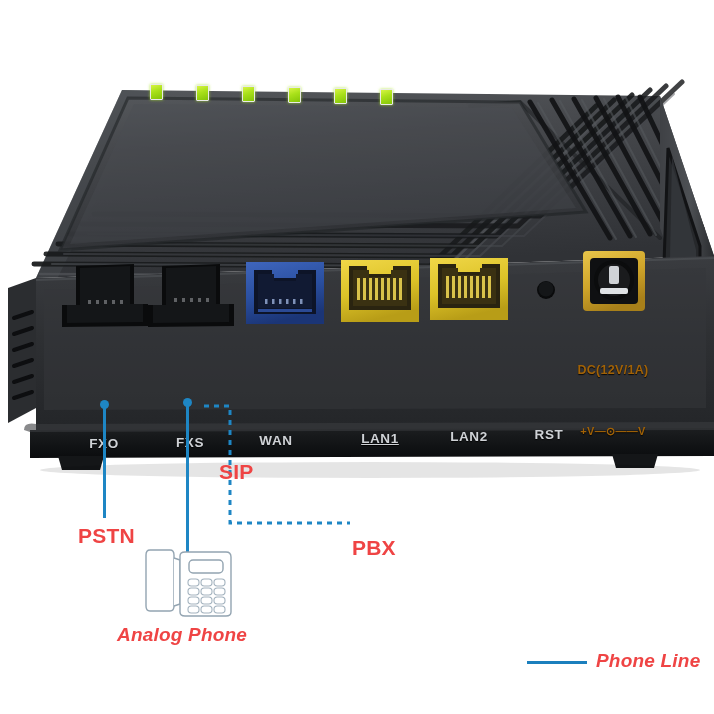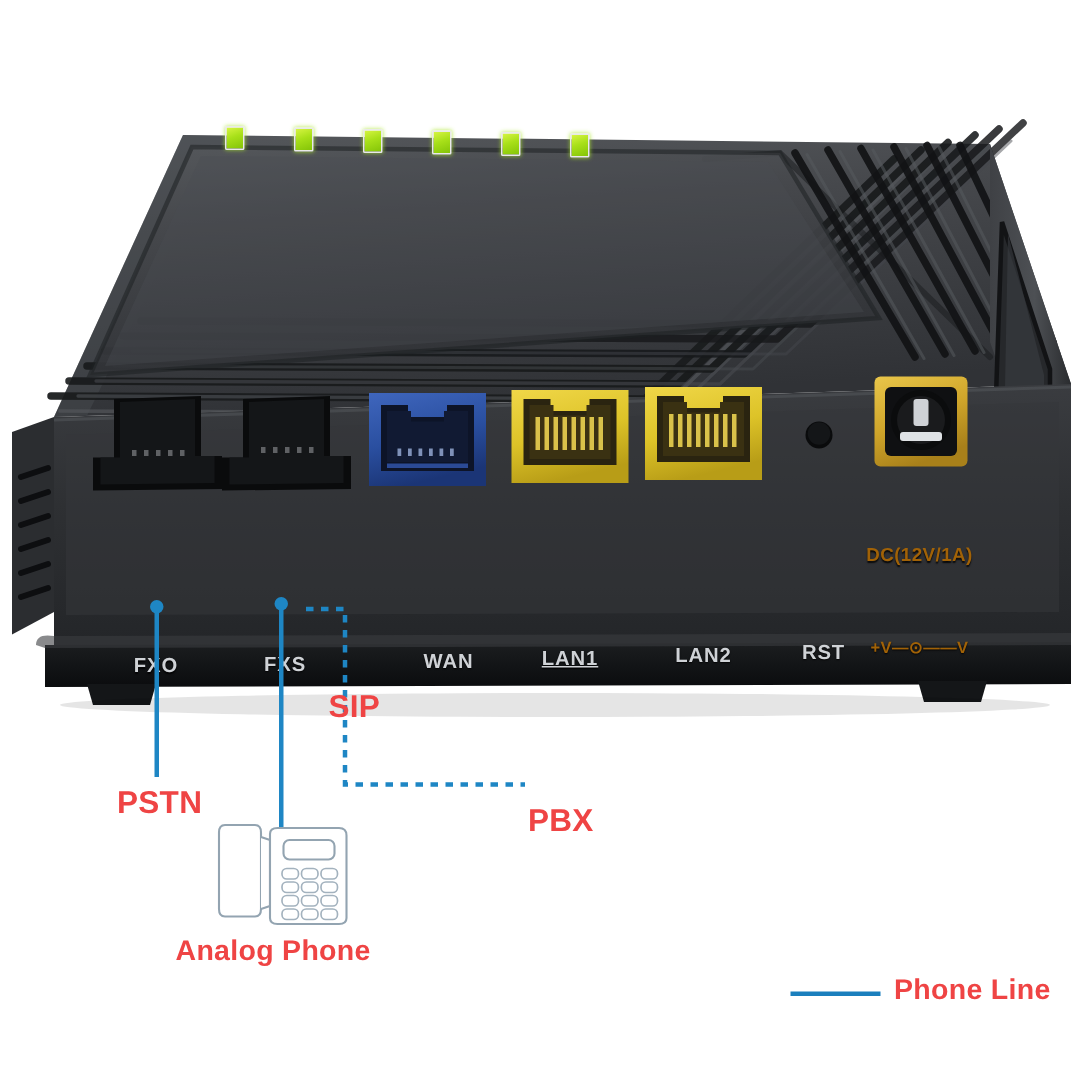--- a/index.html
+++ b/index.html
@@ -97,21 +97,21 @@
 
   
   .callout-text {
     position: absolute;
     color: #ef4444;
     font-size: 21px;
     font-weight: 700;
     white-space: nowrap;
     letter-spacing: 0.2px;
   }
-  .callout-text.small { font-size: 19px; }
+  .callout-text.small { font-size: 19px; font-style: italic; }
 
   .leader-solid {
     position: absolute;
     background: #1e86c4;
   }
   .leader-dot {
     position: absolute;
     width: 9px;
     height: 9px;
     border-radius: 50%;
@@ -343,21 +343,21 @@
 
     <div class="led" style="left:150px; top:6px;"></div>
     <div class="led" style="left:196px; top:7px;"></div>
     <div class="led" style="left:242px; top:8px;"></div>
     <div class="led" style="left:288px; top:9px;"></div>
     <div class="led" style="left:334px; top:10px;"></div>
     <div class="led" style="left:380px; top:11px;"></div>
 
     <div class="port-label" style="left:104px; top:358px;">FXO</div>
     <div class="port-label" style="left:190px; top:357px;">FXS</div>
-    <div class="port-label" style="left:299px; top:355px;">WAN</div>
+    <div class="port-label" style="left:276px; top:355px;">WAN</div>
     <div class="port-label" style="left:380px; top:353px;text-decoration:underline;">LAN1</div>
     <div class="port-label" style="left:469px; top:351px;">LAN2</div>
     <div class="port-label" style="left:549px; top:349px;">RST</div>
     <div class="dc-label" style="left:613px; top:285px;">DC(12V/1A)</div>
     <div class="dc-label" style="left:613px; top:347px; font-size:11px;">+V—⊙——V</div>
   </div>
 
   <div class="leader-dot" style="left:100px; top:400px;"></div>
   <div class="leader-solid" style="left:103px; top:408px; width:3px; height:110px;"></div>
   <div class="callout-text" style="left:78px; top:524px;">PSTN</div>

